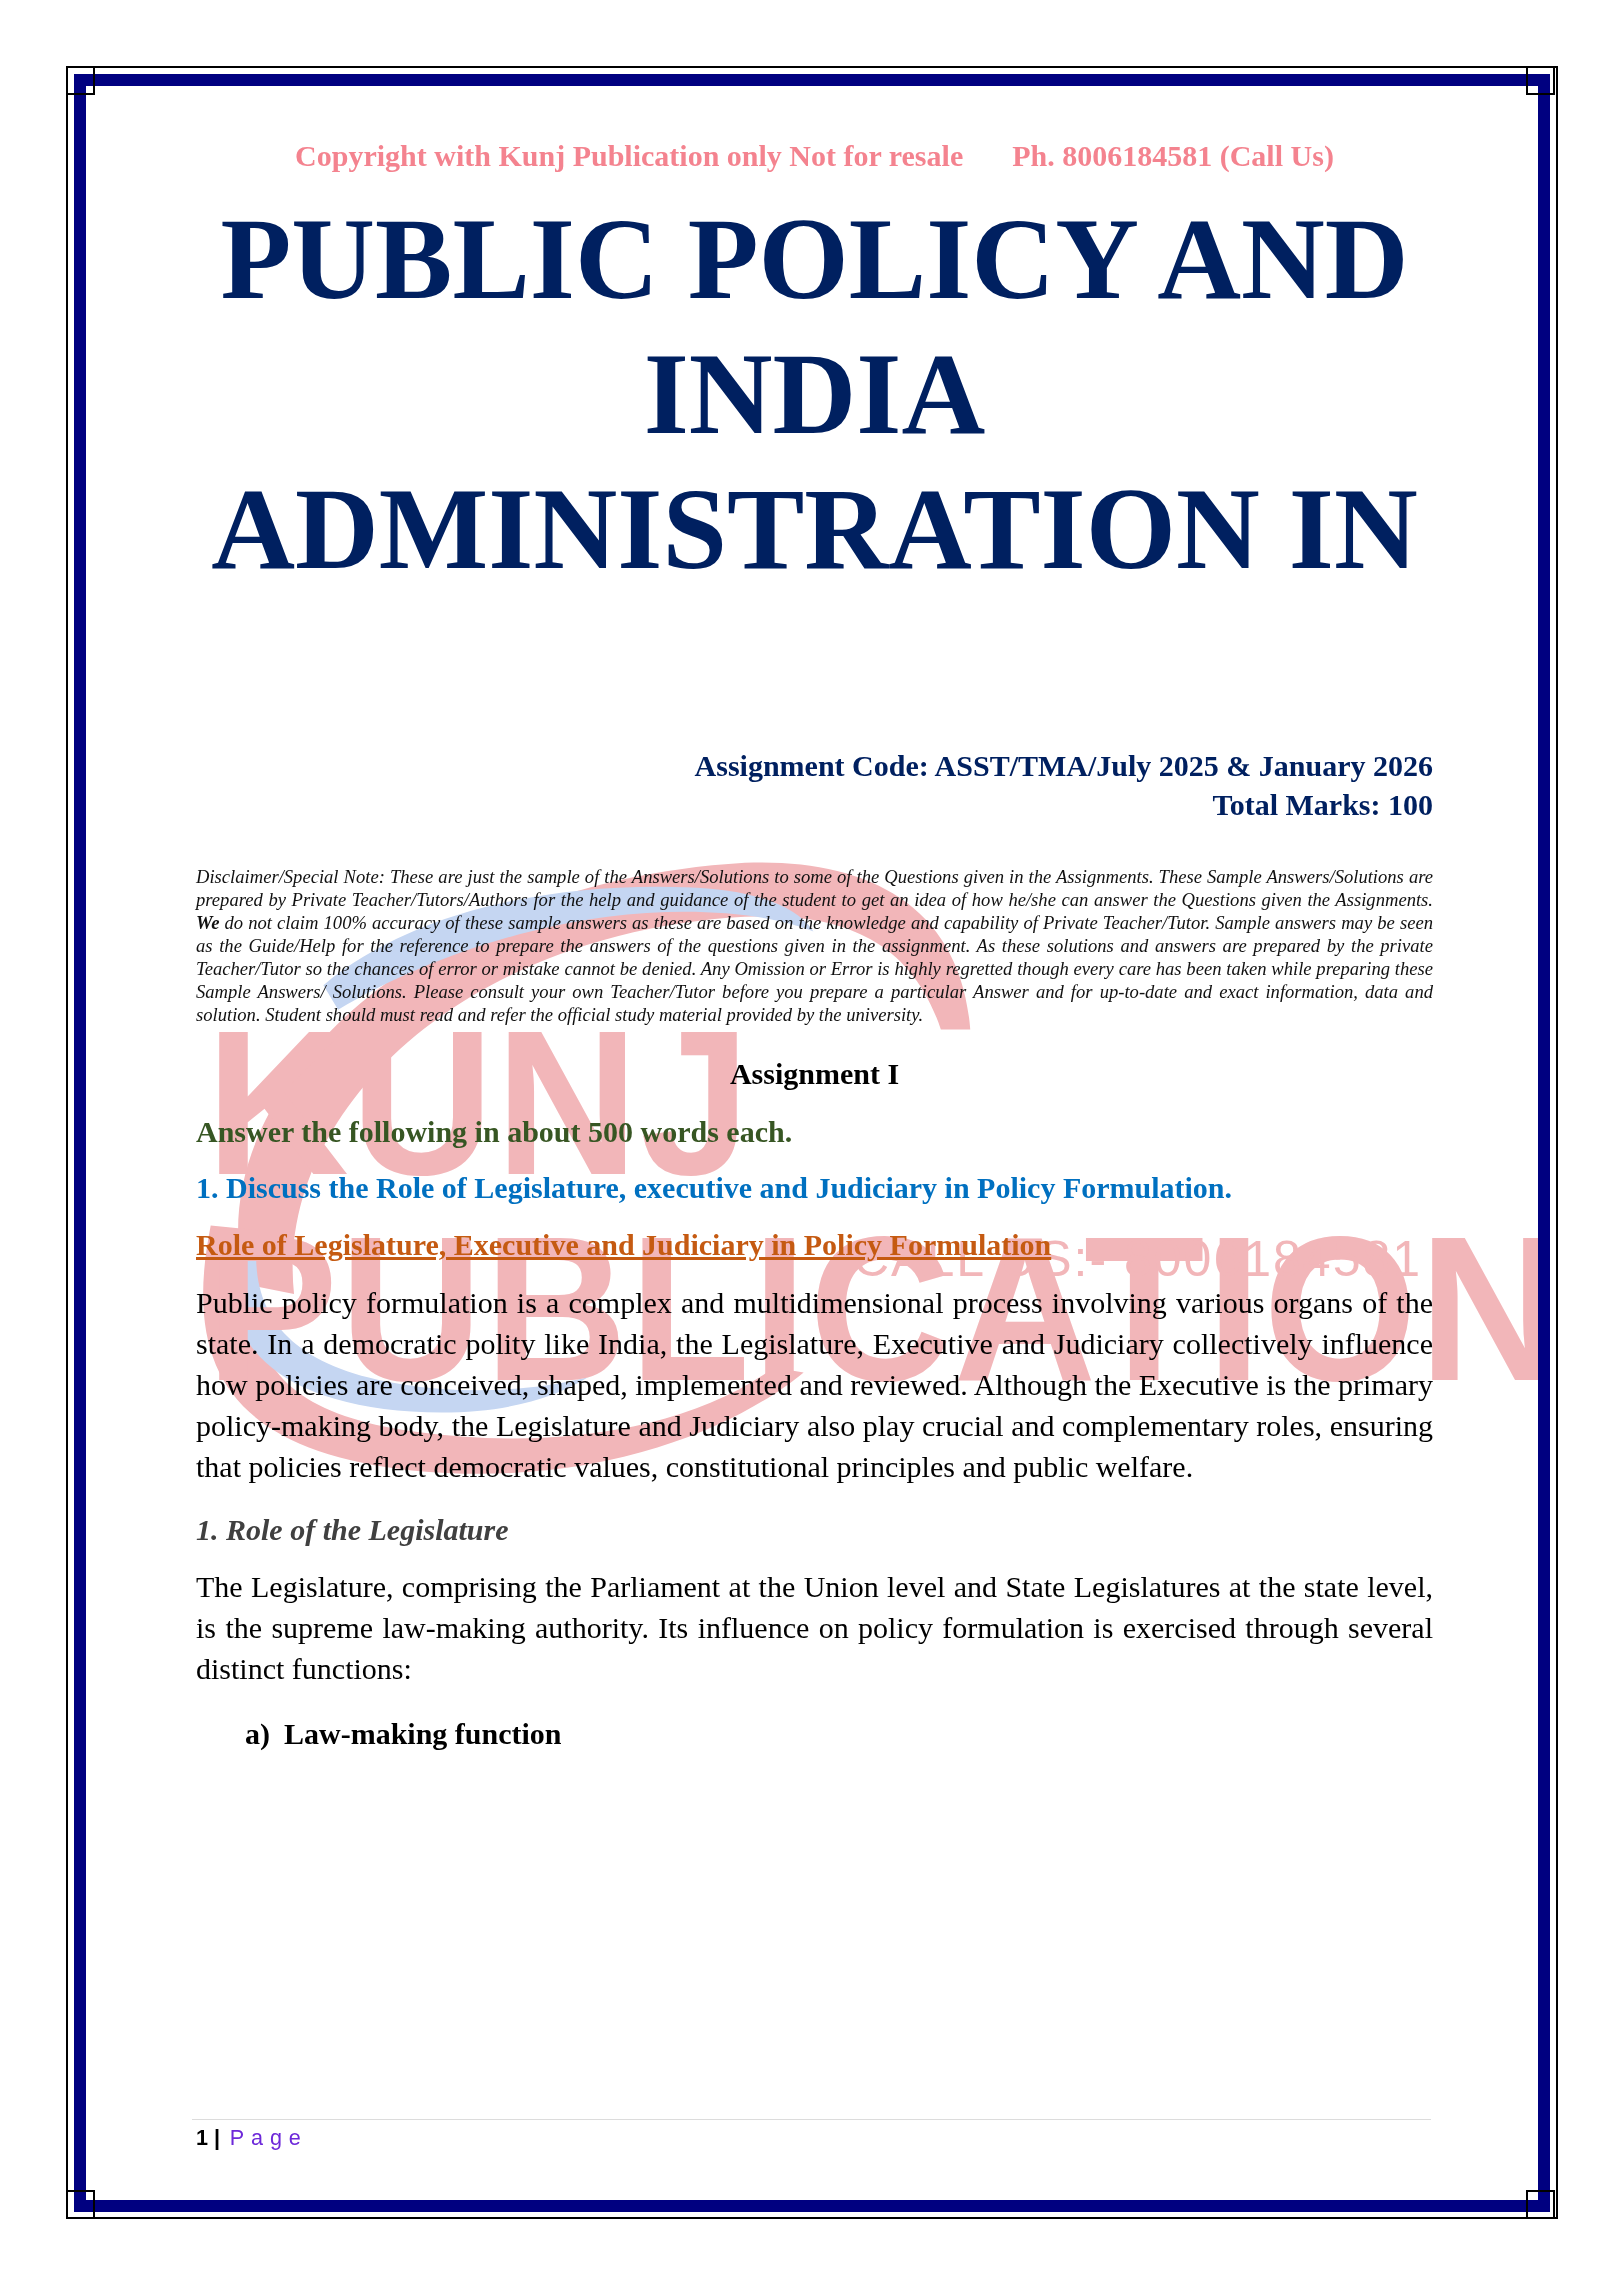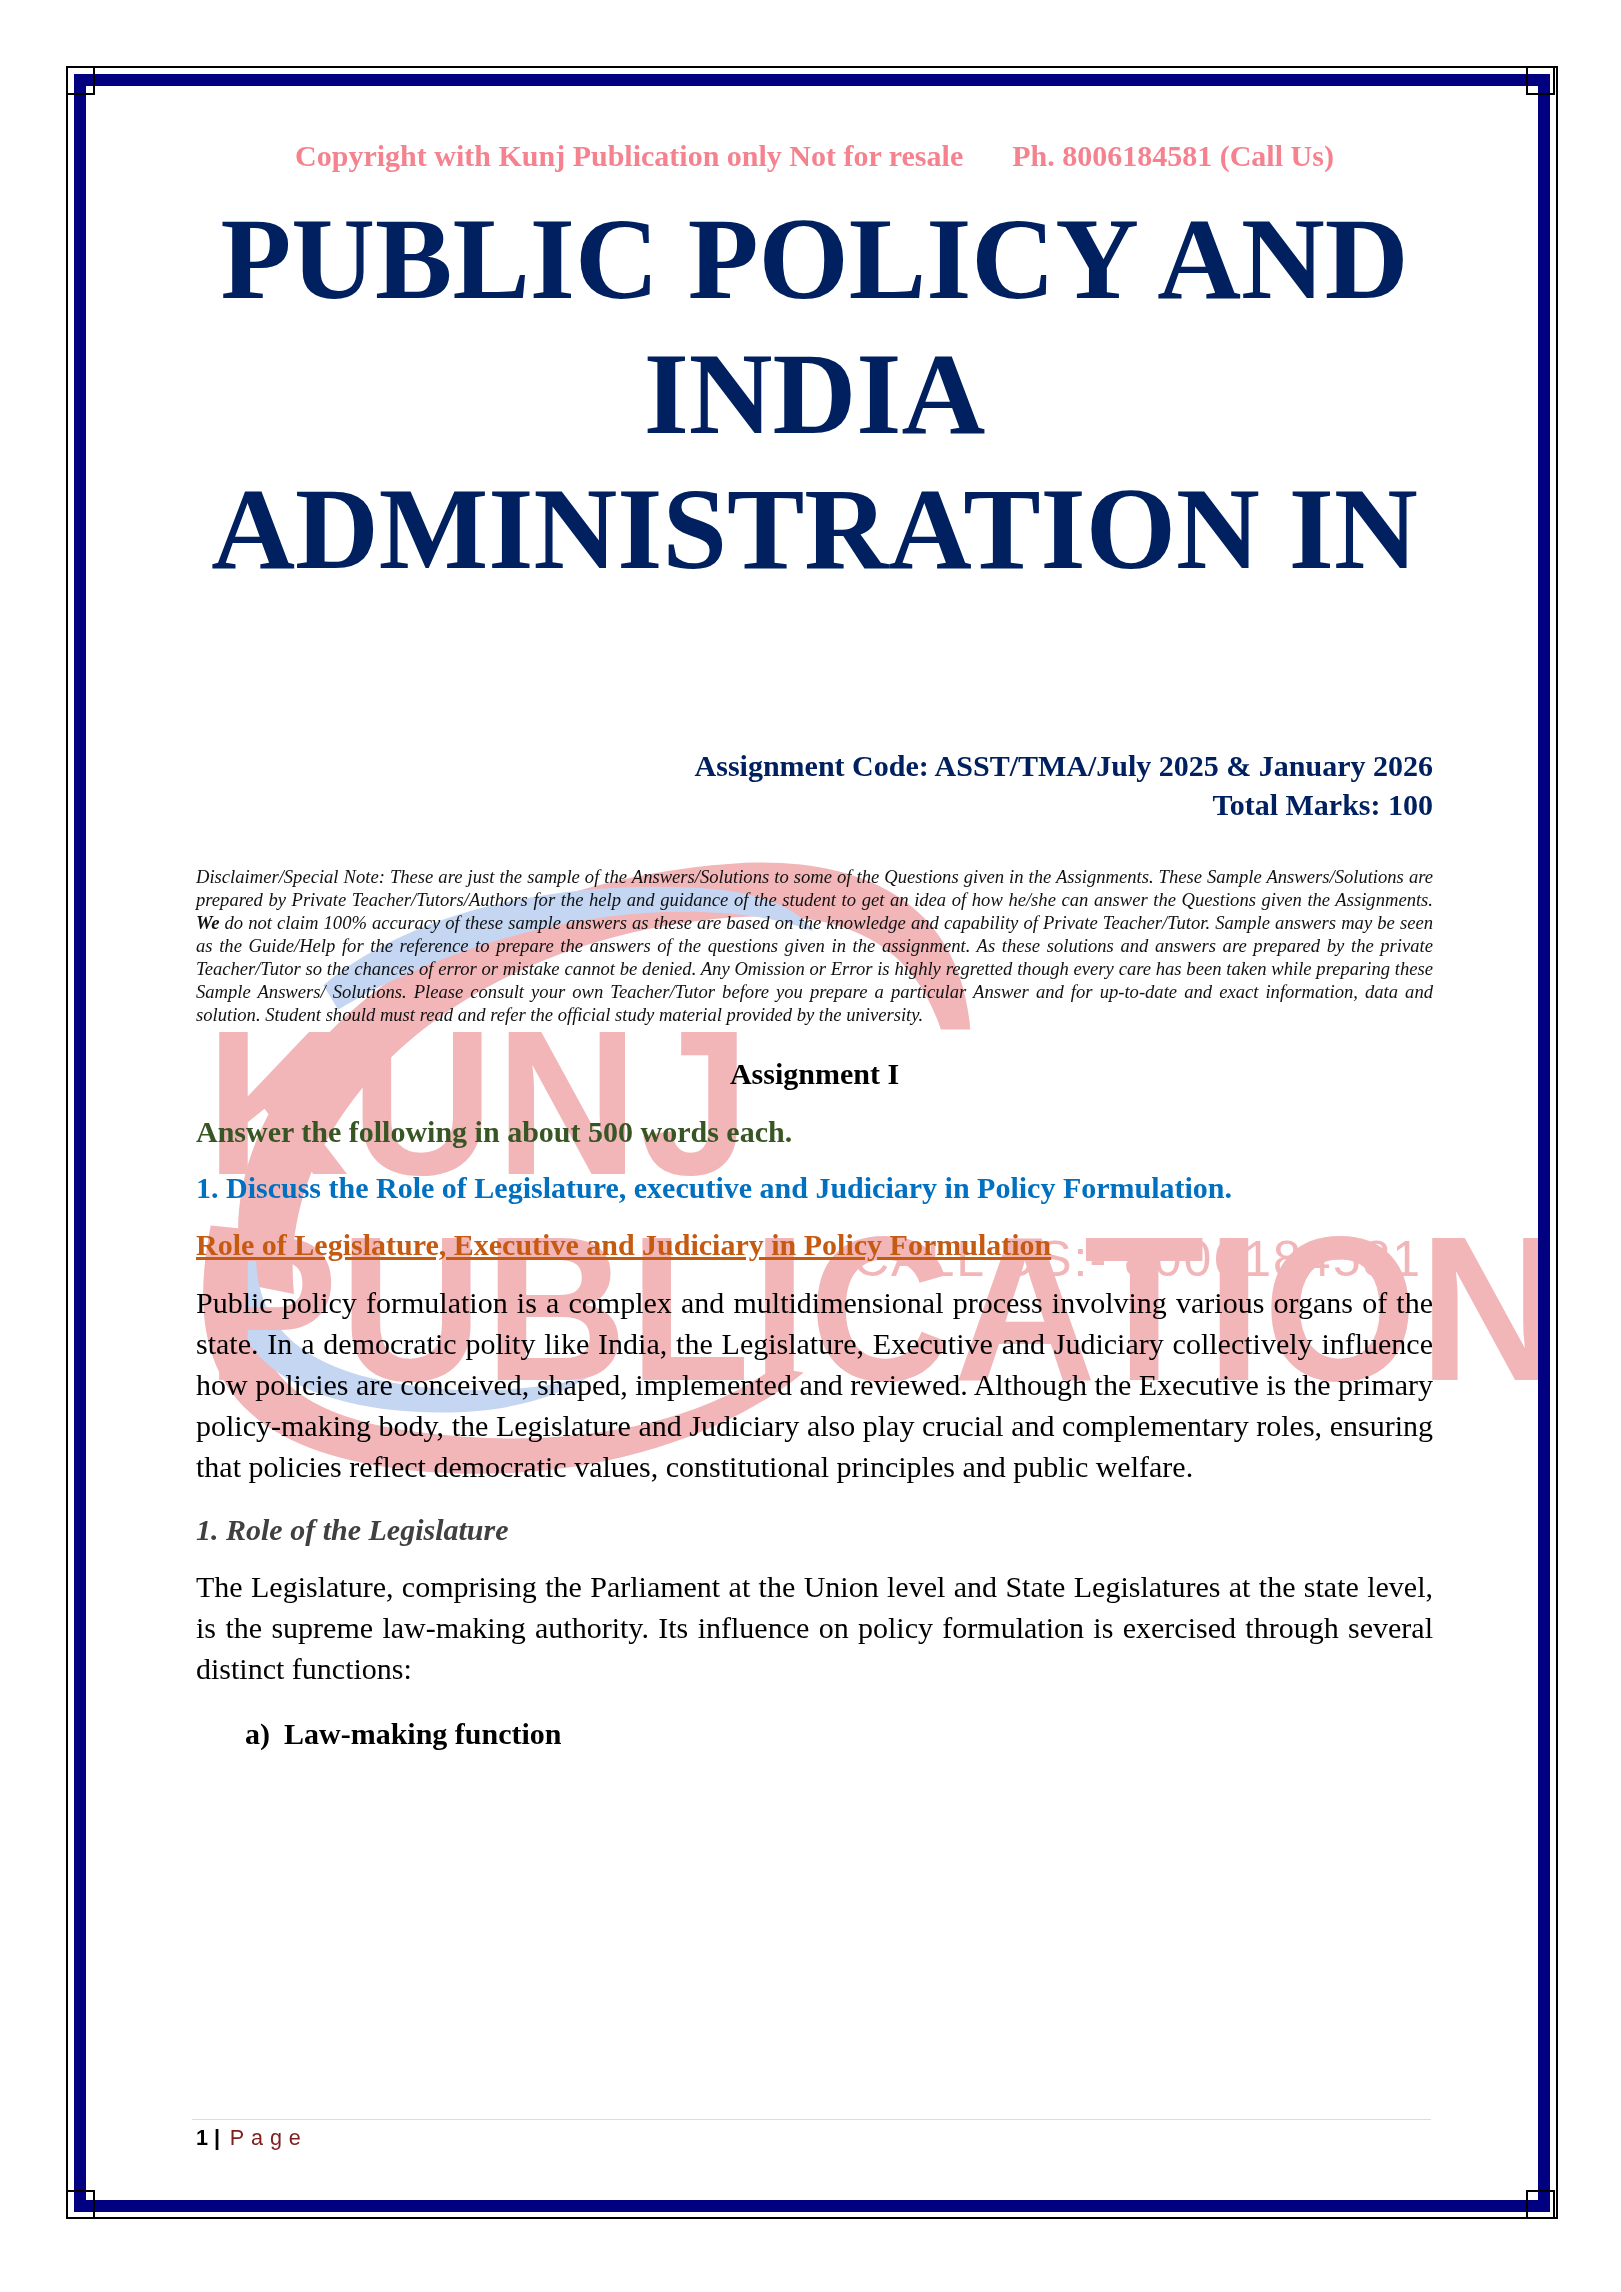--- a/index.html
+++ b/index.html
@@ -39,21 +39,21 @@
 
   .para { font-size: 30px; line-height: 41px; color: #000; text-align: justify; margin-top: 19.6px; }
   .subhead { font-weight: bold; font-size: 30px; color: #404040; margin-top: 25.5px; font-style: italic; }
   .list-item { font-weight: bold; font-size: 30px; color: #000; margin-top: 27.4px; padding-left: 49px; }
   .list-item .marker { display: inline-block; width: 39px; }
 
   .footer-rule { position: absolute; left: 192px; top: 2119px; width: 1239px; height: 0; border-top: 1px solid #dcdcdc; }
   .footer { position: absolute; left: 196px; top: 2125px; font-family: "Liberation Sans", "DejaVu Sans", sans-serif; font-size: 21.6px; color: #000; }
   .footer .num { font-weight: bold; }
   .footer .bar { font-weight: bold; margin: 0 9.8px 0 5.9px; }
-  .footer .page { color: #7f1d1d; letter-spacing: 6.9px; }
+  .footer .page { color: #6d28d9; letter-spacing: 6.9px; }
 </style>
 </head>
 <body>
 
 <div class="watermark">
   <svg width="1621" height="2293" style="position:absolute;left:0;top:0" viewBox="0 0 1654 2339">
 
     <path d="M 250 1310 C 200 1120, 420 900, 760 880 C 880 875, 980 920, 990 1050 L 960 1050 C 930 960, 860 930, 760 935 C 480 950, 280 1130, 300 1320 Z" fill="#f2b6b9"></path>
 
     <path d="M 215 1250 C 185 1400, 240 1480, 420 1500 C 620 1520, 760 1450, 820 1400 L 790 1395 C 700 1460, 560 1480, 420 1460 C 280 1440, 240 1380, 265 1255 Z" fill="#f2b6b9"></path>

